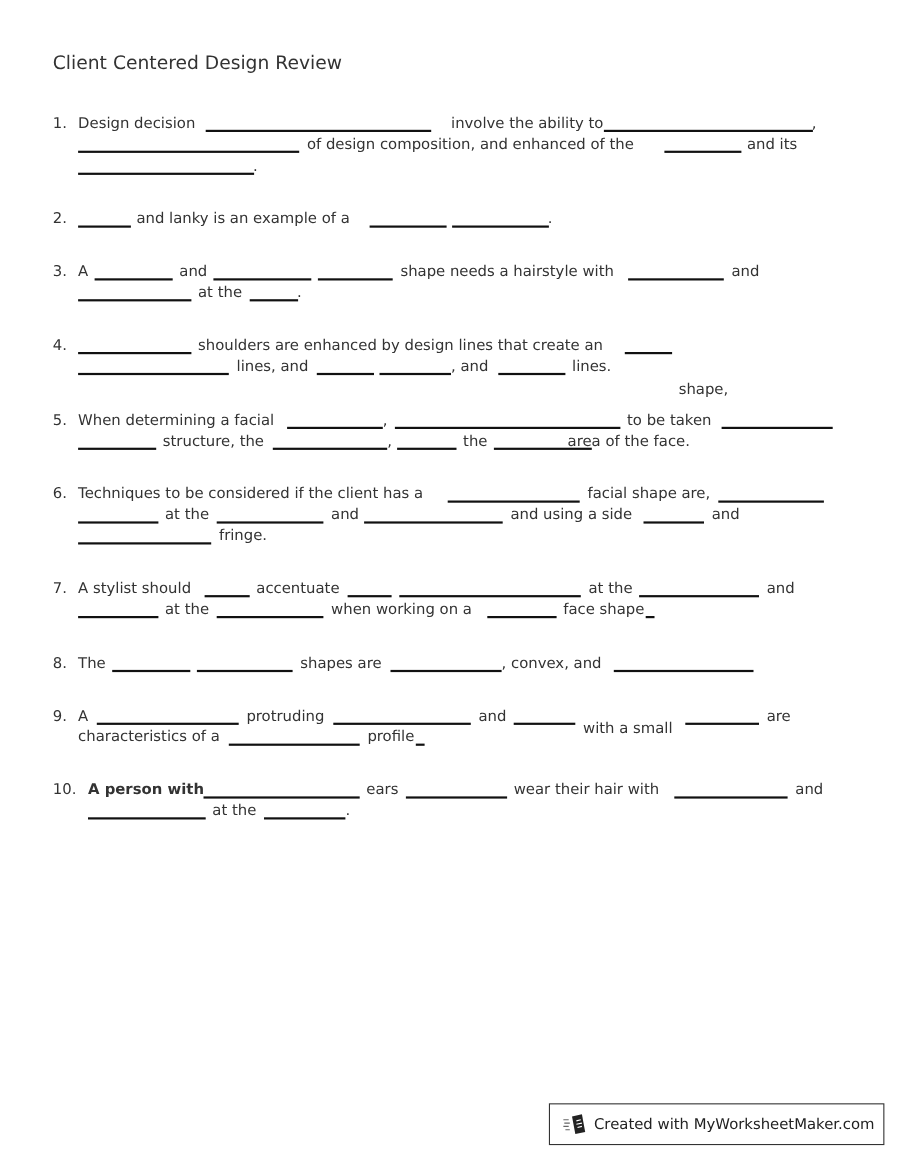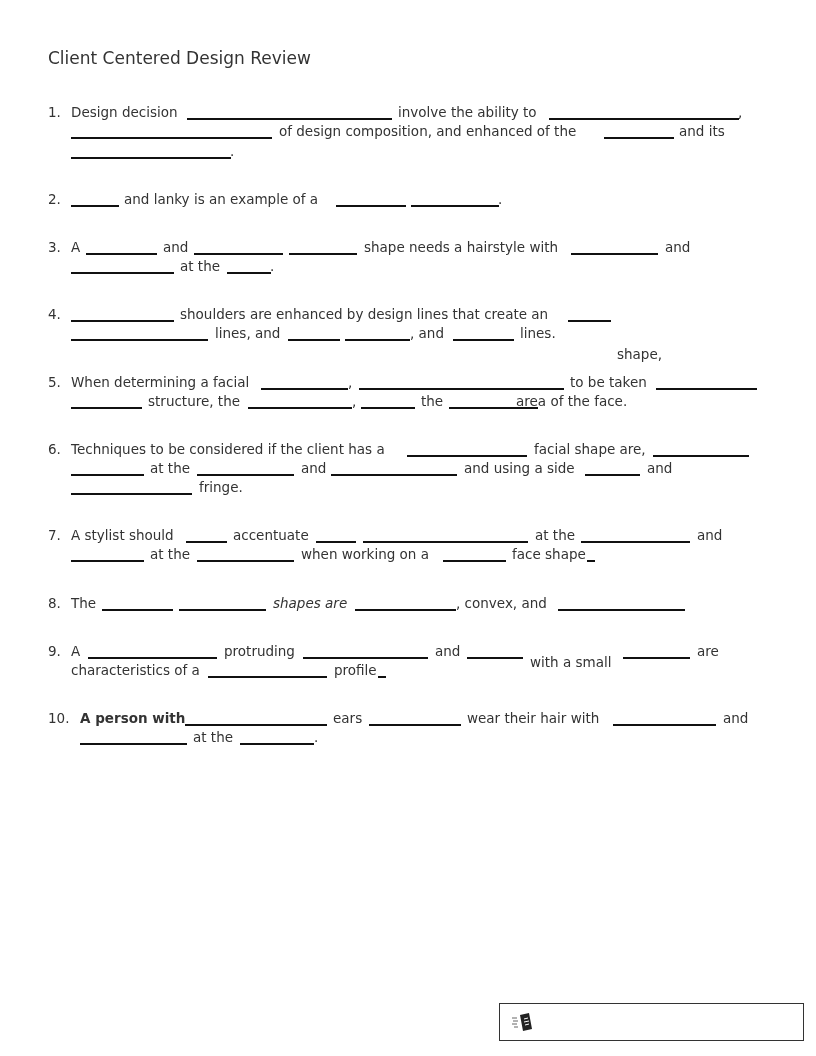--- a/index.html
+++ b/index.html
@@ -16,21 +16,21 @@
 </style>
 </head>
 <body>
 
 <div class="title">Client Centered Design Review</div>
 <div id="questions">
     <div class="line" style="top: 104px;">
       <span class="seg" style="left: 48px;">1.</span>
       <span class="seg" style="left: 71px;">Design decision</span>
       <div class="blank" style="left: 187px; width: 205px;"></div>
-      <span class="seg" style="left: 398px;">involve the ability to</span>
+      <span class="seg" style="left: 410px;">involve the ability to</span>
       <div class="blank" style="left: 549px; width: 190px;"></div>
       <span class="seg" style="left: 738px;">,</span>
     </div>
     <div class="line" style="top: 123px;">
       <div class="blank" style="left: 71px; width: 201px;"></div>
       <span class="seg" style="left: 279px;">of design composition, and enhanced of the</span>
       <div class="blank" style="left: 604px; width: 70px;"></div>
       <span class="seg" style="left: 679px;">and its</span>
     </div>
     <div class="line" style="top: 143px;">
@@ -136,21 +136,21 @@
       <span class="seg" style="left: 301px;">when working on a</span>
       <div class="blank" style="left: 443px; width: 63px;"></div>
       <span class="seg" style="left: 512px;">face shape</span>
       <div class="blank" style="left: 587px; width: 8px;"></div>
     </div>
     <div class="line" style="top: 595px;">
       <span class="seg" style="left: 48px;">8.</span>
       <span class="seg" style="left: 71px;">The</span>
       <div class="blank" style="left: 102px; width: 71px;"></div>
       <div class="blank" style="left: 179px; width: 87px;"></div>
-      <span class="seg" style="left: 273px; font-style: italic;">shapes are</span>
+      <span class="seg" style="left: 273px;">shapes are</span>
       <div class="blank" style="left: 355px; width: 101px;"></div>
       <span class="seg" style="left: 456px;">, convex, and</span>
       <div class="blank" style="left: 558px; width: 127px;"></div>
     </div>
     <div class="line" style="top: 643px;">
       <span class="seg" style="left: 48px;">9.</span>
       <span class="seg" style="left: 71px;">A</span>
       <div class="blank" style="left: 88px; width: 129px;"></div>
       <span class="seg" style="left: 224px;">protruding</span>
       <div class="blank" style="left: 303px; width: 125px;"></div>
@@ -186,13 +186,14 @@
 
 <div class="footer">
   <svg class="logo" viewBox="0 0 22 20">
     <line x1="0" y1="6" x2="5" y2="6" stroke="#666" stroke-width="1"></line>
     <line x1="1" y1="9" x2="6" y2="9" stroke="#666" stroke-width="1"></line>
     <line x1="0" y1="12" x2="5" y2="12" stroke="#666" stroke-width="1"></line>
     <line x1="2" y1="15" x2="6" y2="15" stroke="#666" stroke-width="1"></line>
     <path d="M8 3 L17 1 L20 17 L11 19 Z" fill="#222"></path>
     <path d="M12 7 L16 6 M12 10 L17 9 M13 13 L17 12" stroke="#fff" stroke-width="1"></path>
   </svg>
+  <span class="ftext">Created with MyWorksheetMaker.com</span>
 </div>
 
 </body></html>

